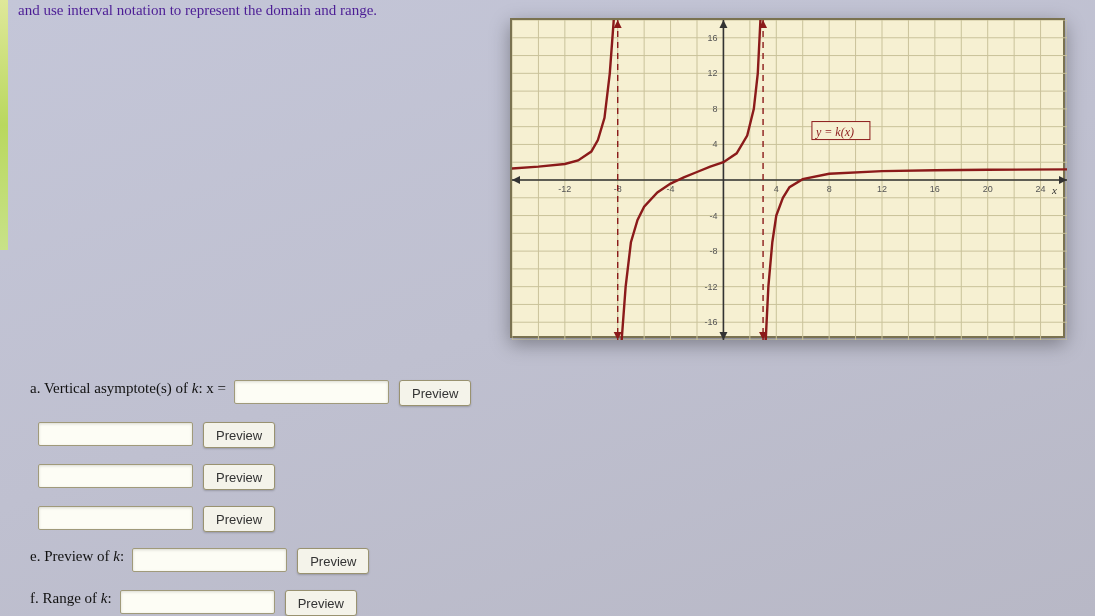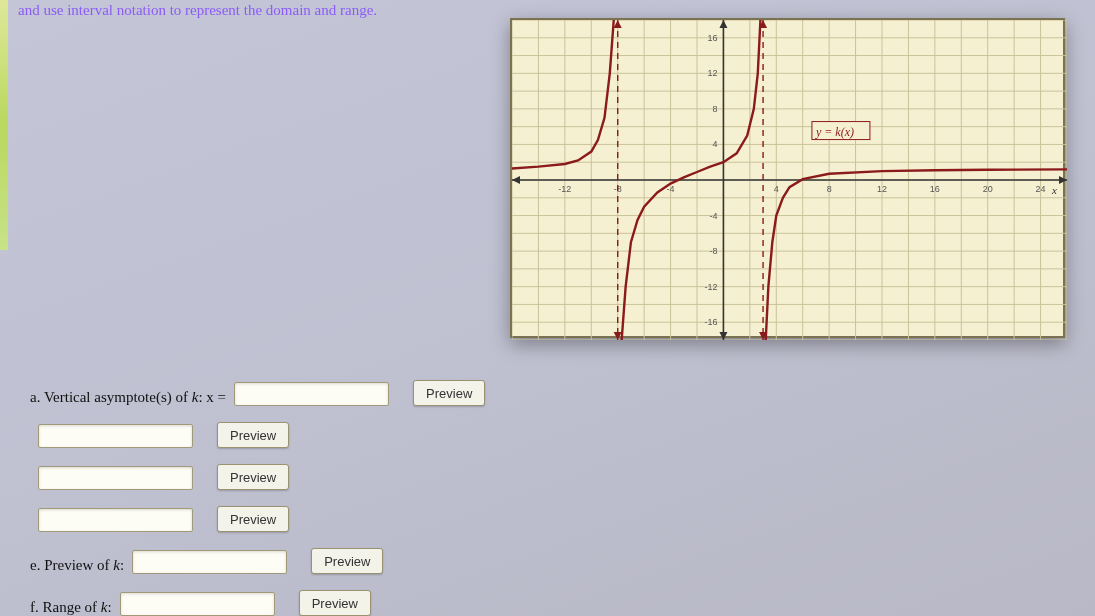--- a/index.html
+++ b/index.html
@@ -18,60 +18,60 @@
     top: 0;
     width: 8px;
     height: 250px;
     background: linear-gradient(180deg,#dfe89a,#b9d85e,#c8e288);
   }
   .instruction {
     position: absolute;
     top: 2px;
     left: 18px;
     font-size: 15px;
-    color: #8b5cf6;
+    color: #4c1d95;
   }
   .graph-wrap {
     position: absolute;
     top: 18px;
     left: 510px;
     width: 555px;
     height: 320px;
     background: #f6f0d2;
     border: 2px solid #7a7250;
     box-shadow: 0 6px 18px rgba(0,0,0,.35);
   }
   .questions {
     position: absolute;
     left: 30px;
     top: 380px;
     width: 560px;
   }
   .qrow {
     display: flex;
-    align-items: flex-end;
+    align-items: flex-start;
     margin-bottom: 16px;
     font-size: 15px;
     color: #111;
   }
   .qlabel { white-space: nowrap; }
   .qlabel .ital { font-style: italic; }
   .ans {
     margin-left: 8px;
     width: 155px;
     height: 24px;
     background: #fdfdf5;
     border: 1px solid #a09a7a;
     box-shadow: inset 0 1px 3px rgba(0,0,0,.15);
     border-radius: 2px;
     padding: 2px 4px;
     font-size: 13px;
   }
   .preview-btn {
-    margin-left: 24px;
+    margin-left: 10px;
     height: 26px;
     padding: 0 12px;
     background: #f4f3ea;
     border: 1px solid #999270;
     border-radius: 3px;
     font-family: Arial, sans-serif;
     font-size: 13px;
     color: #333;
     cursor: pointer;
     box-shadow: 0 1px 2px rgba(0,0,0,.2);

